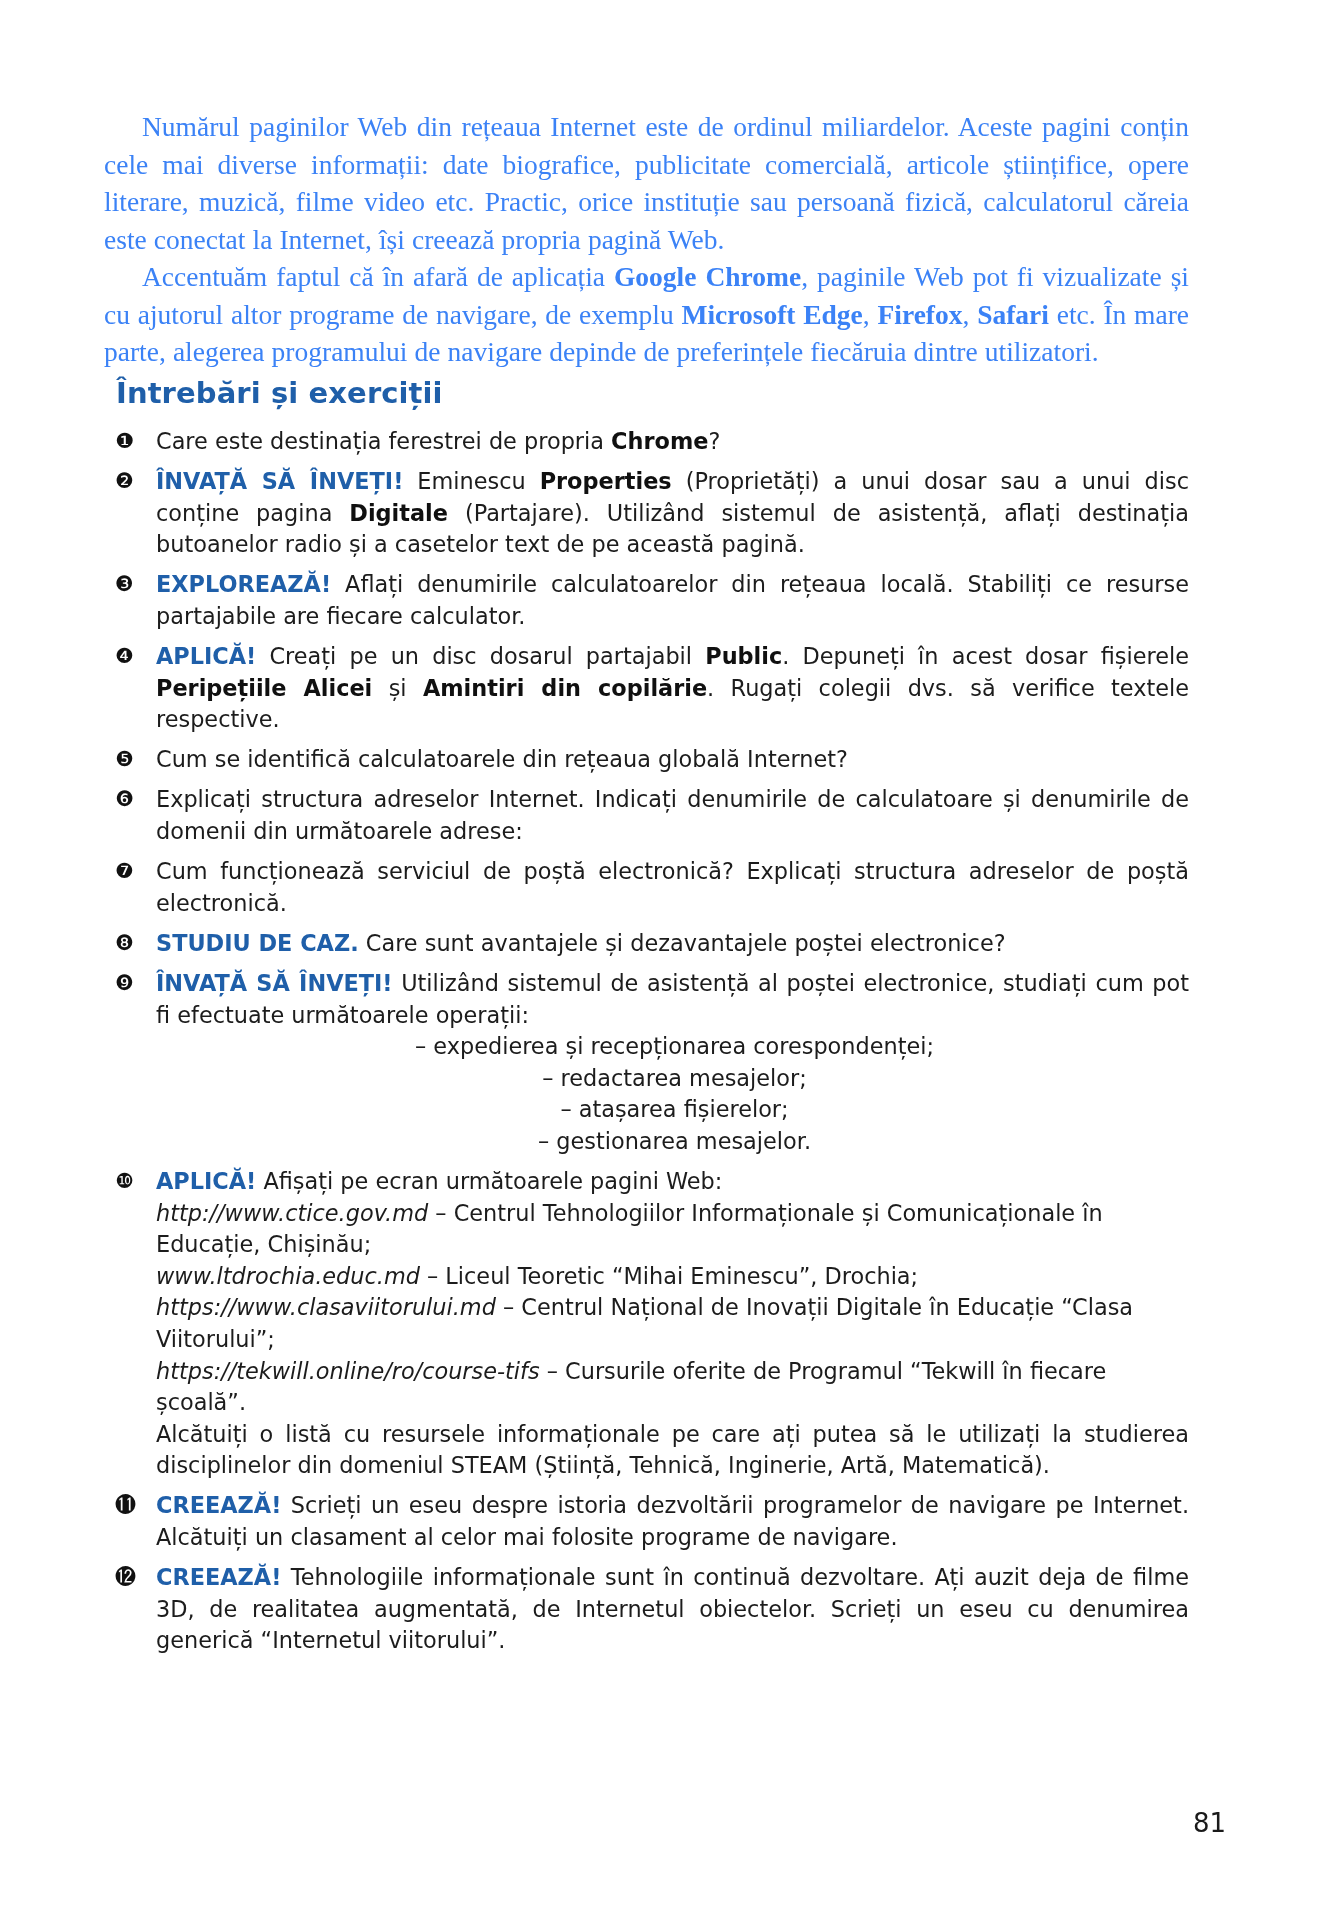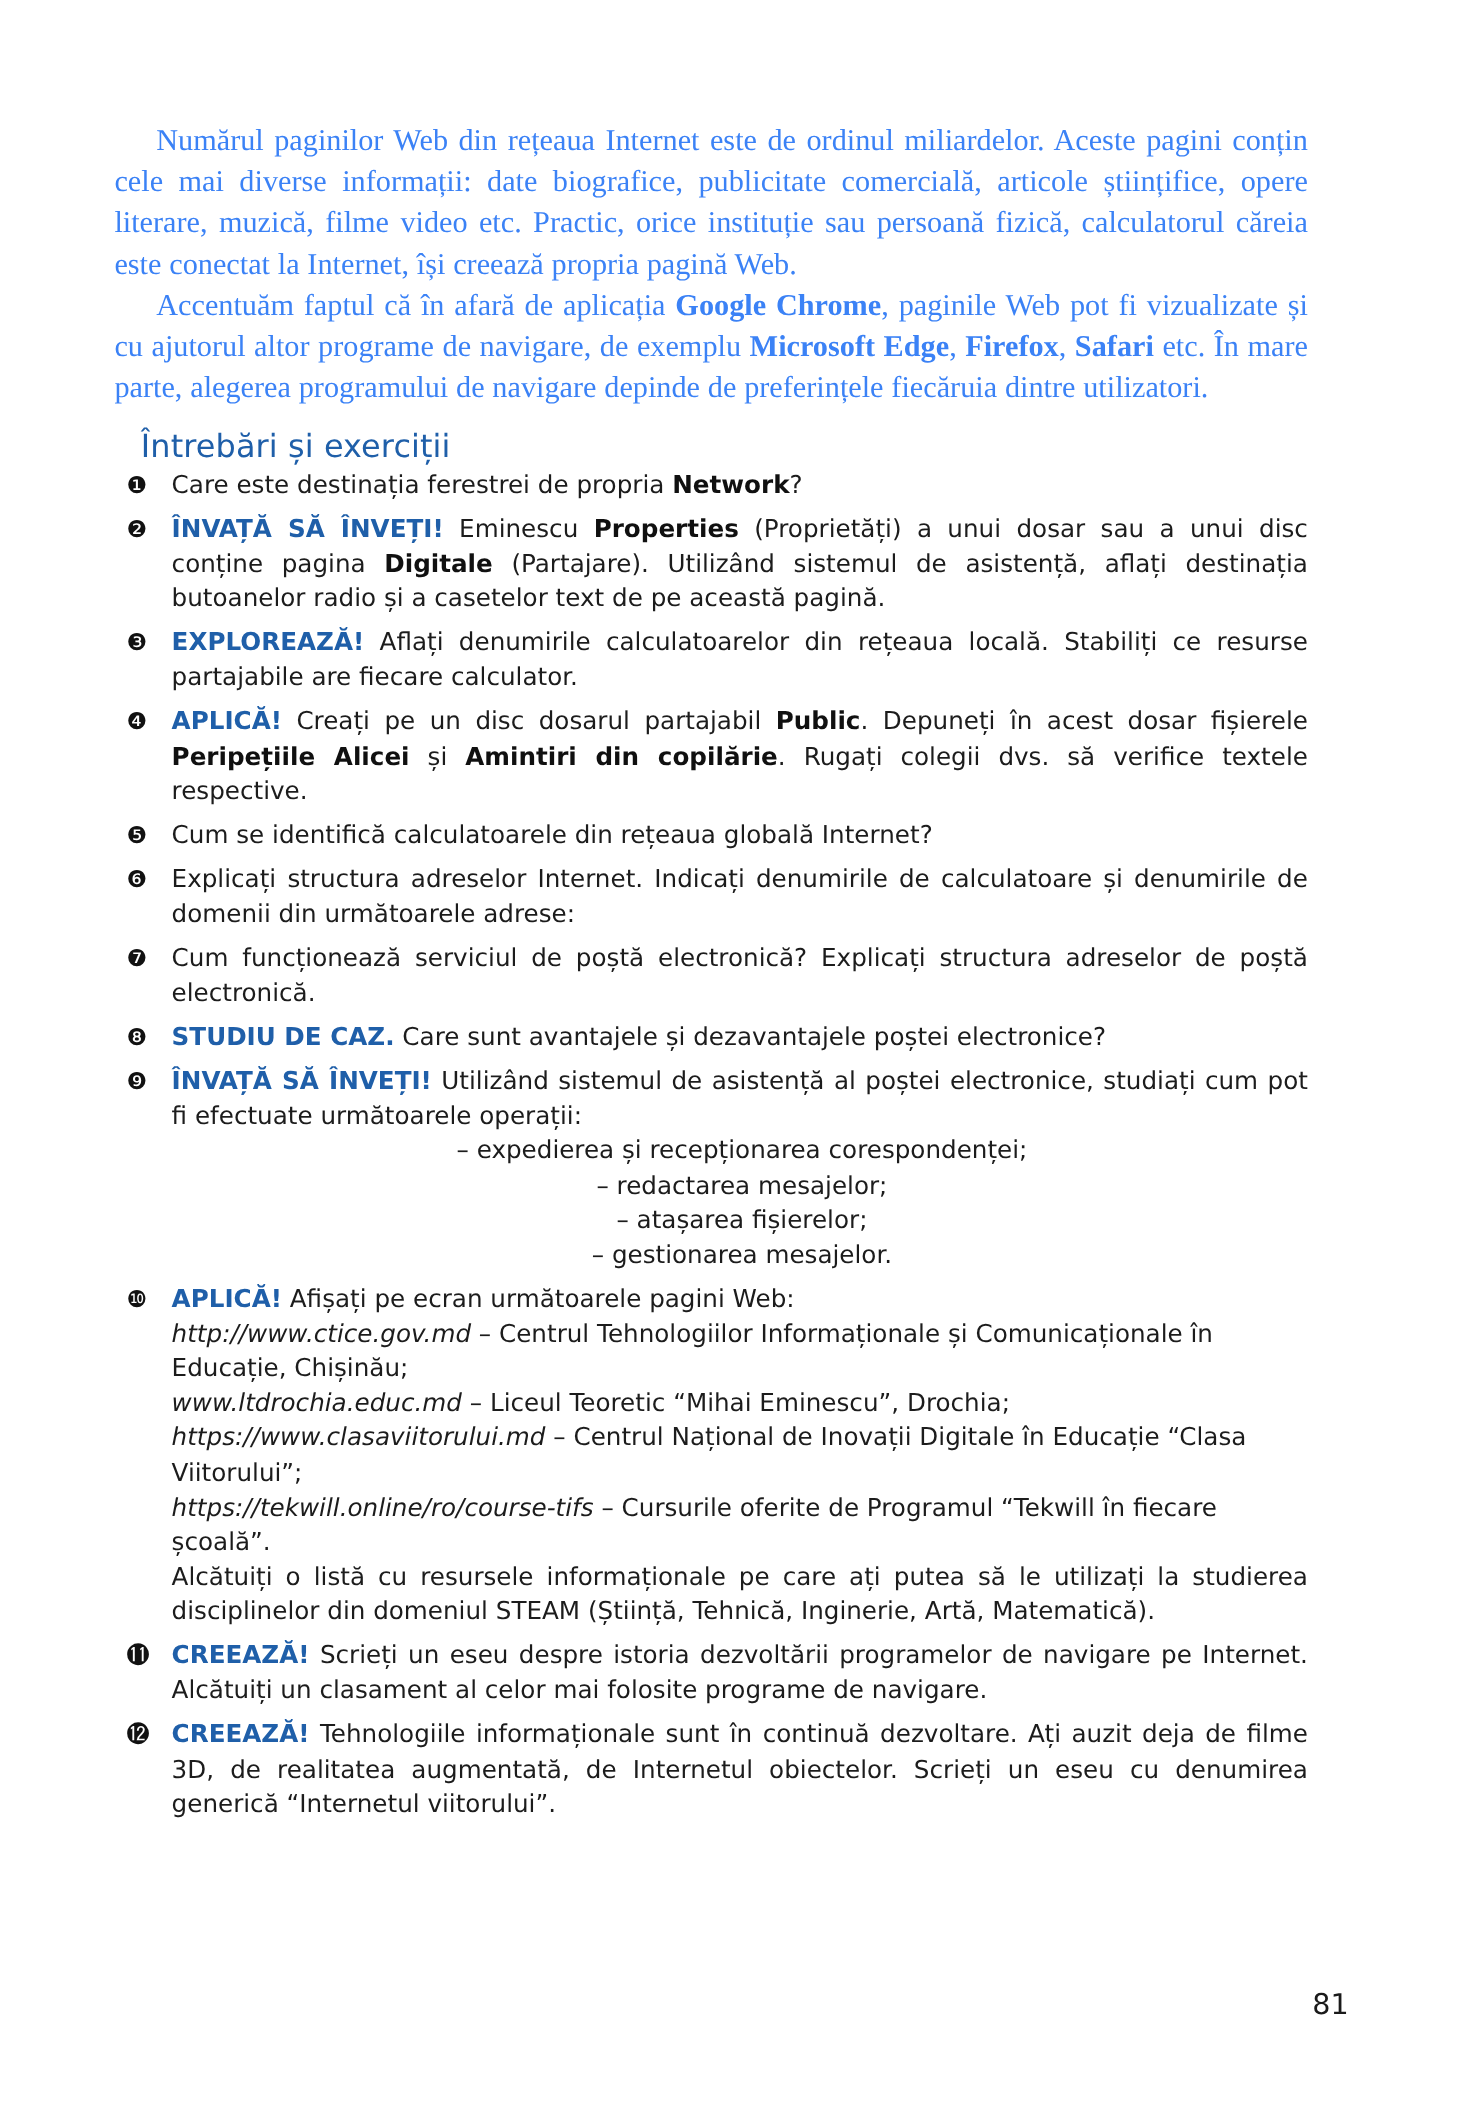--- a/index.html
+++ b/index.html
@@ -43,24 +43,24 @@
     color: #3b82f6;
     hyphens: manual;
     word-spacing: 0.2px;
   }
   .para b { font-weight: 700; }
 
   
   .section-heading {
     font-family: "DejaVu Sans", sans-serif;
     font-size: 29px;
-    font-weight: 400;
+    font-weight: 700;
     color: #1f5fa9;
     letter-spacing: 0.1px;
-    margin: 12px;
+    margin: 0;
     padding: 0;
     position: absolute;
     left: 12px;
     top: 268px;
   }
 
   
   .ex-list {
     position: absolute;
     left: 8px;
@@ -138,21 +138,21 @@
   <div class="content">
 
     <p class="para"><span>Numărul paginilor Web din rețeaua Internet este de ordinul miliardelor. Aceste pagini conțin cele mai diverse informații: date biografice, publicitate comercială, articole științifice, opere literare, muzică, filme video etc. Practic, orice instituție sau persoană fizică, calculatorul căreia este conectat la Internet, își creează propria pagină Web.</span></p>
     <p class="para" style="margin-top:0;"><span>Accentuăm faptul că în afară de aplicația </span><b>Google Chrome</b><span>, paginile Web pot fi vizualizate și cu ajutorul altor programe de navigare, de exemplu </span><b>Microsoft Edge</b><span>, </span><b>Firefox</b><span>, </span><b>Safari</b><span> etc. În mare parte, alegerea programului de navigare depinde de preferințele fiecăruia dintre utilizatori.</span></p>
 
     <h2 class="section-heading">Întrebări și exerciții</h2>
 
     <div class="ex-list">
         <div class="ex-item">
           <div class="ex-num">❶</div>
-          <div class="ex-body"><span>Care este destinația ferestrei de propria </span><b>Network</b><span>?</span></div>
+          <div class="ex-body"><span>Care este destinația ferestrei de propria </span><b>Chrome</b><span>?</span></div>
         </div>
         <div class="ex-item">
           <div class="ex-num">❷</div>
           <div class="ex-body"><span class="tag">ÎNVAȚĂ SĂ ÎNVEȚI!</span><span> Eminescu </span><b>Properties</b><span> (Proprietăți) a unui dosar sau a unui disc conține pagina </span><b>Digitale</b><span> (Partajare). Utilizând sistemul de asistență, aflați destinația butoanelor radio și a casetelor text de pe această pagină.</span></div>
         </div>
         <div class="ex-item">
           <div class="ex-num">❸</div>
           <div class="ex-body"><span class="tag">EXPLOREAZĂ!</span><span> Aflați denumirile calculatoarelor din rețeaua locală. Stabiliți ce resurse partajabile are fiecare calculator.</span></div>
         </div>
         <div class="ex-item">

